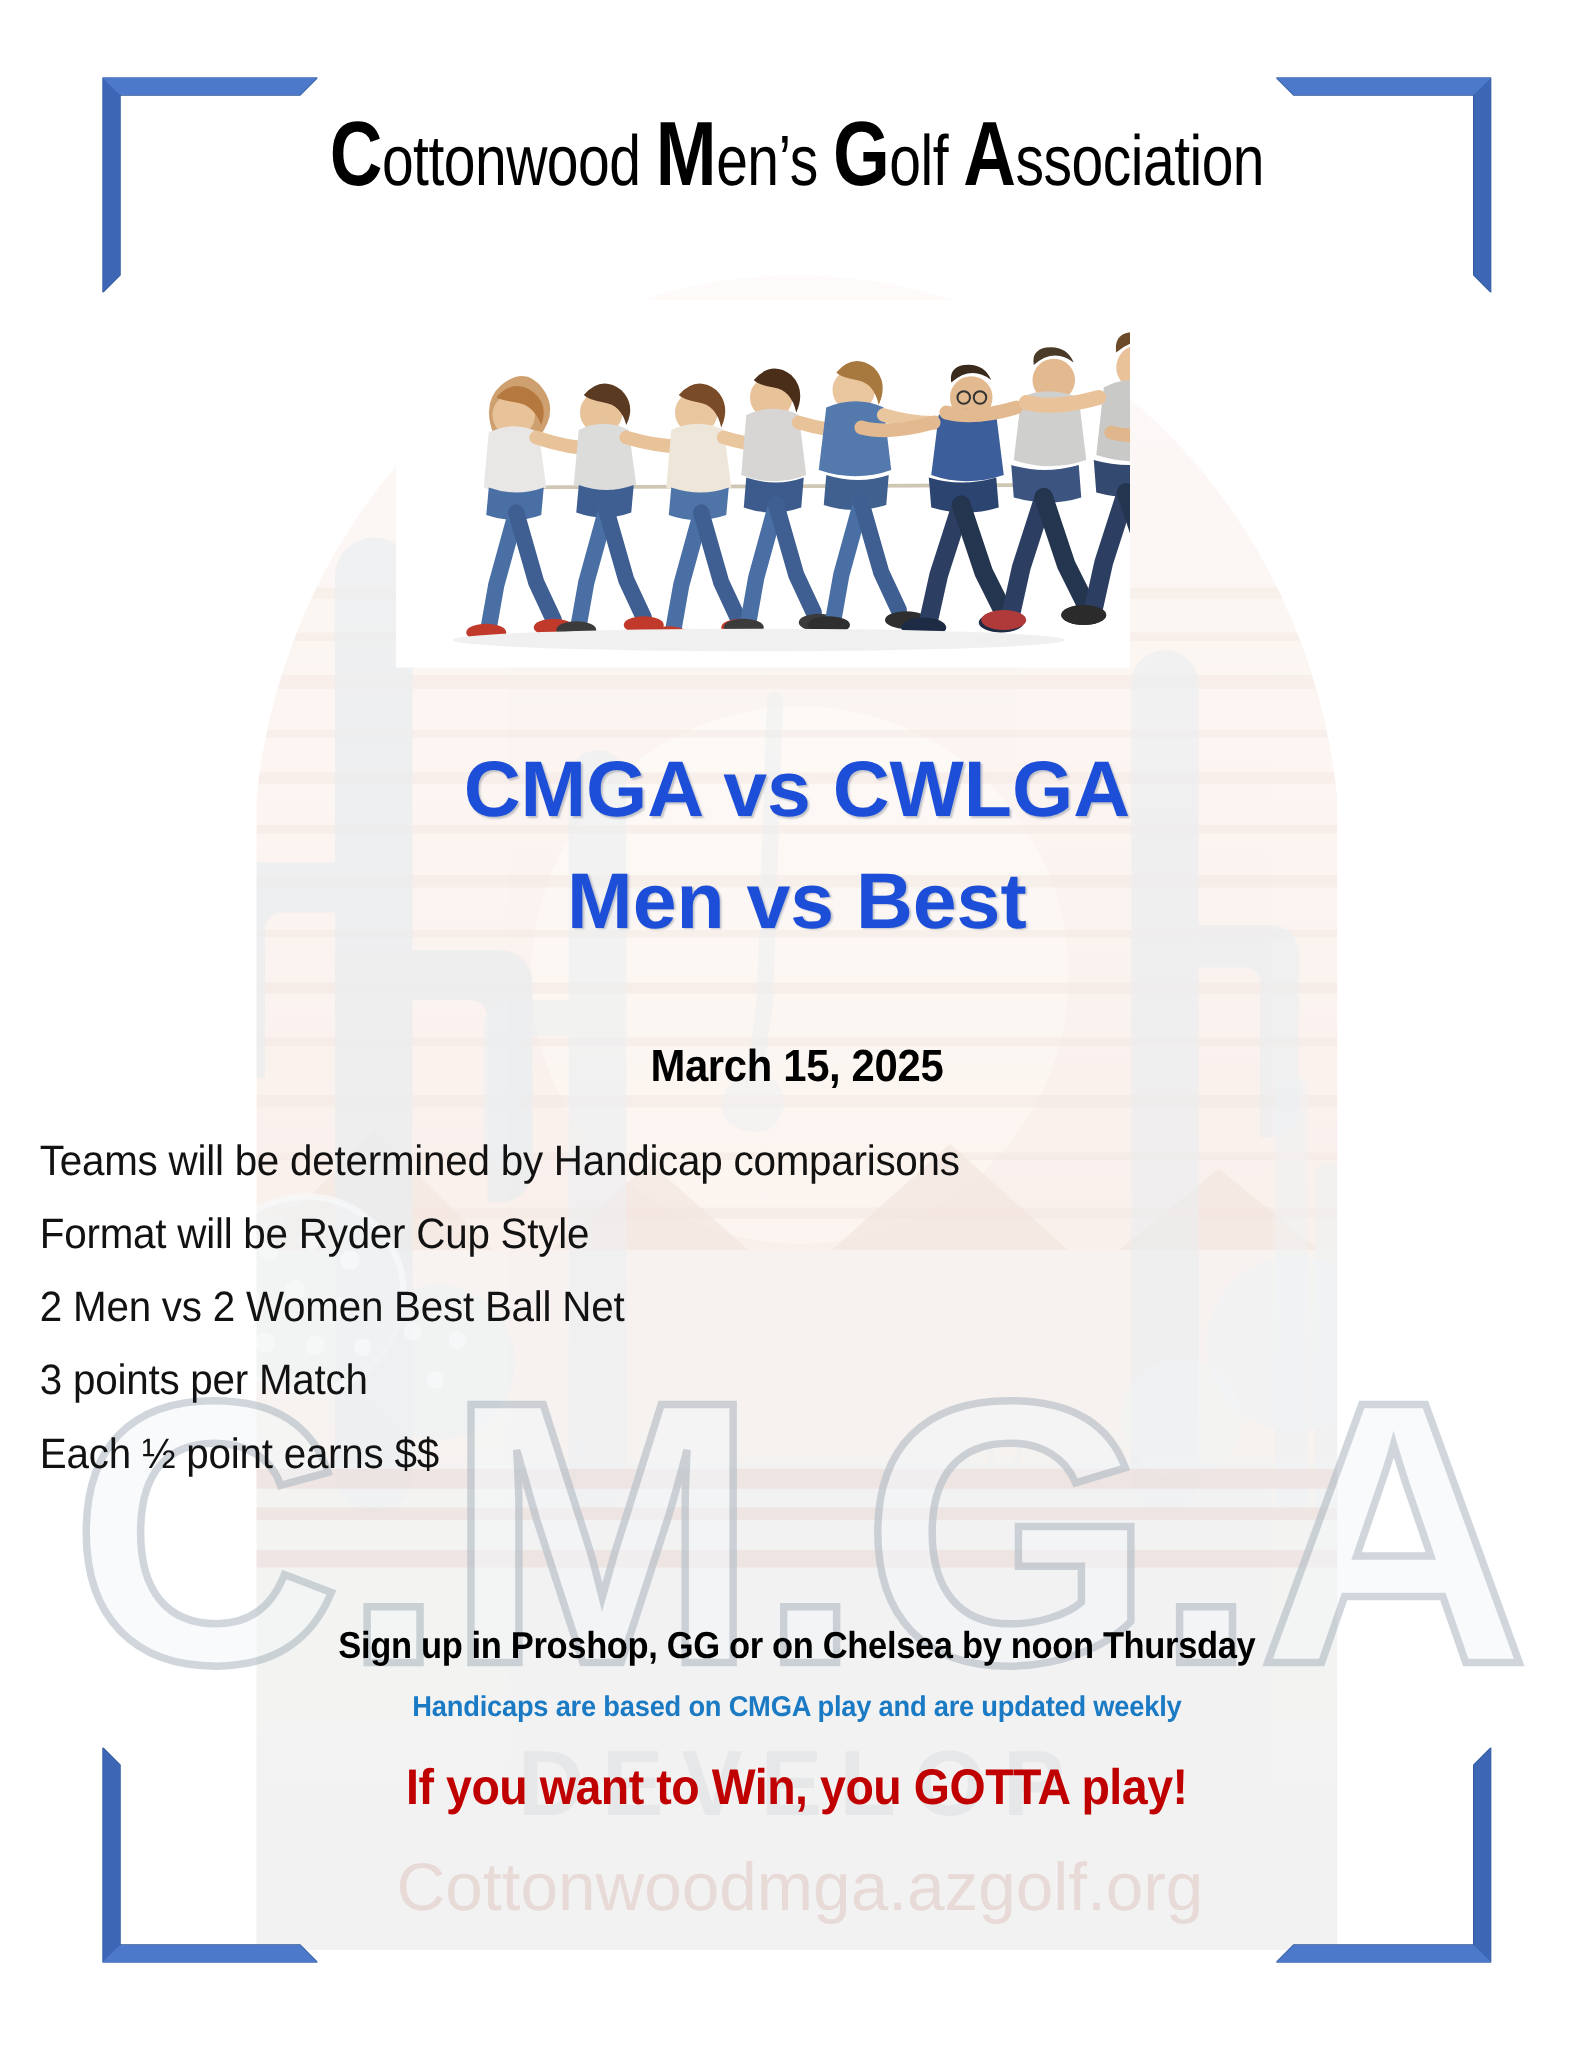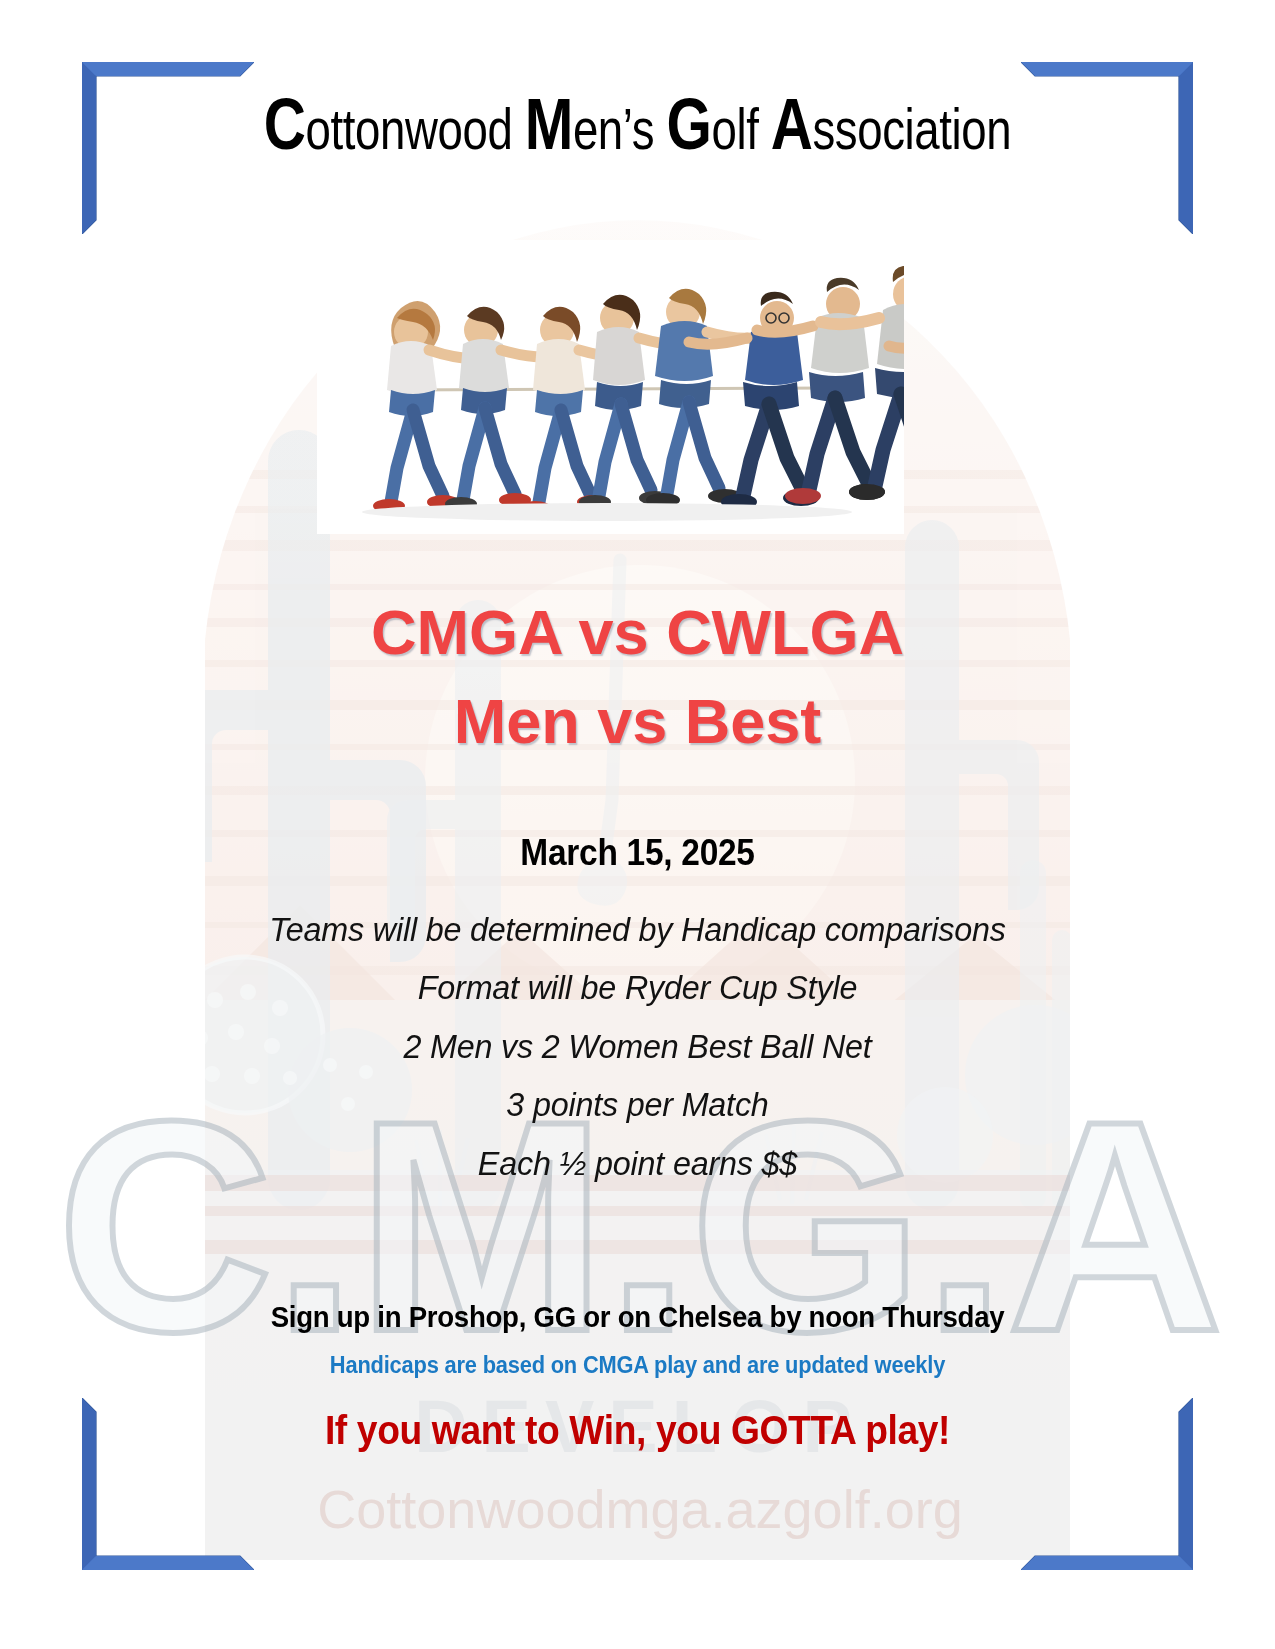--- a/index.html
+++ b/index.html
@@ -81,21 +81,21 @@
     position: absolute;
     left: 0; right: 0;
     top: 588px;
     text-align: center;
     z-index: 4;
   }
   .headline {
     font-family: "Liberation Sans", sans-serif;
     font-size: 63px;
     font-weight: 700;
-    color: #ef4444;
+    color: #1d4ed8;
     line-height: 1.42;
     letter-spacing: 0px;
     text-shadow: 1.5px 1.5px 1.5px rgba(120,130,150,0.45);
   }
 
   
   .date-line {
     position: absolute;
     left: 0; right: 0;
     top: 832px;
@@ -107,23 +107,21 @@
     color: #000000;
     letter-spacing: -0.3px;
     transform: scaleX(0.93);
   }
 
   
   .details {
     position: absolute;
     left: 0; right: 0;
     top: 900px;
-    text-align: center;
-    z-index: 4;
-    font-style: italic;
+    z-index: 4;
   }
   .detail-line {
     font-family: "Liberation Sans", sans-serif;
     font-size: 34px;
     font-weight: 400;
     color: #121212;
     line-height: 1.72;
     letter-spacing: -0.2px;
     transform: scaleX(0.95);
   }

